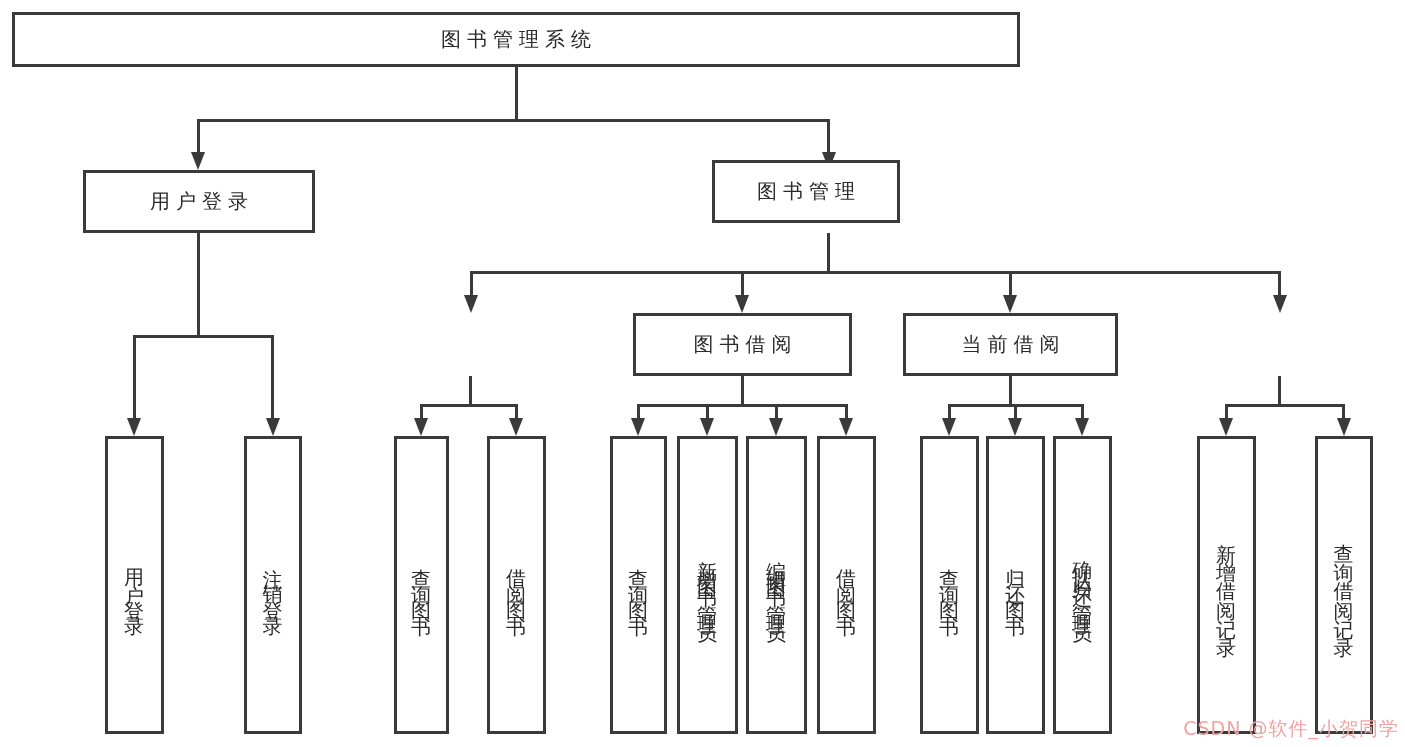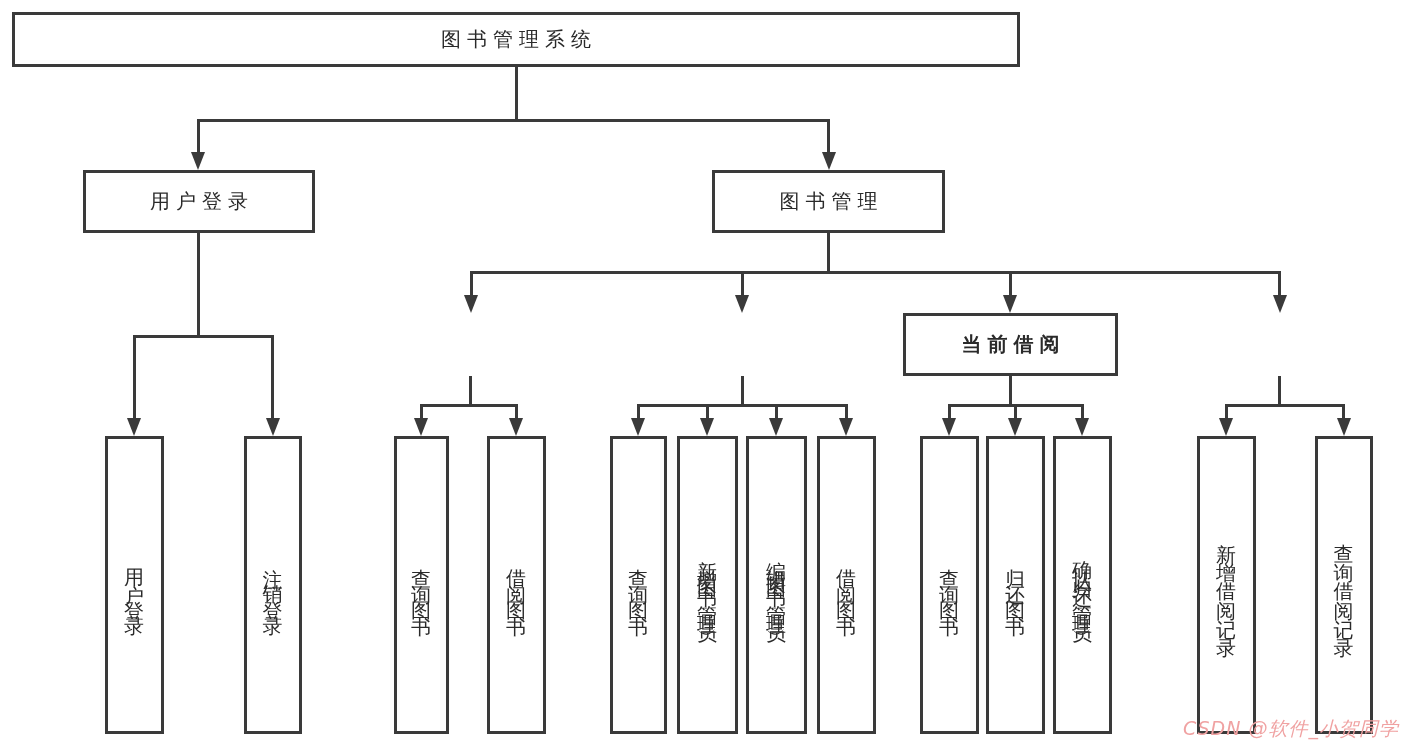--- a/index.html
+++ b/index.html
@@ -39,21 +39,21 @@
   .sp-long{letter-spacing:9px;}
   .vline{position:absolute;width:3px;background:var(--line);z-index:1;}
   .hline{position:absolute;height:3px;background:var(--line);z-index:1;}
   .arrow{
     position:absolute;width:0;height:0;z-index:1;
     border-left:7px solid transparent;border-right:7px solid transparent;
     border-top:18px solid var(--line);
   }
   .watermark{
     position:absolute;right:6px;top:716px;z-index:5;
-    font-size:19px;color:var(--wm);letter-spacing:1px;white-space:nowrap;font-style:italic;
+    font-size:19px;color:var(--wm);letter-spacing:1px;white-space:nowrap;
   }
 </style>
 </head>
 <body>
 
 <div id="canvas">
 
   <div class="box" style="left:12px;top:12px;width:1008px;height:55px;">
     <span class="lbl">图书管理系统</span>
   </div>
@@ -61,21 +61,21 @@
   <div class="vline" style="left:515px;top:67px;height:53px;"></div>
   <div class="hline" style="left:197px;top:119px;width:633px;"></div>
   <div class="vline" style="left:197px;top:119px;height:36px;"></div>
   <div class="arrow" style="left:191px;top:152px;"></div>
   <div class="vline" style="left:827px;top:119px;height:36px;"></div>
   <div class="arrow" style="left:822px;top:152px;"></div>
 
   <div class="box" style="left:83px;top:170px;width:232px;height:63px;">
     <span class="lbl">用户登录</span>
   </div>
-  <div class="box" style="left:712px;top:170px;width:233px;height:63px;">
+  <div class="box" style="left:712px;top:160px;width:188px;height:63px;">
     <span class="lbl">图书管理</span>
   </div>
 
   <div class="vline" style="left:197px;top:233px;height:105px;"></div>
   <div class="hline" style="left:133px;top:335px;width:141px;"></div>
   <div class="vline" style="left:133px;top:335px;height:86px;"></div>
   <div class="arrow" style="left:127px;top:418px;"></div>
   <div class="vline" style="left:271px;top:335px;height:86px;"></div>
   <div class="arrow" style="left:266px;top:418px;"></div>
 
@@ -83,21 +83,24 @@
   <div class="hline" style="left:470px;top:271px;width:811px;"></div>
   <div class="vline" style="left:470px;top:271px;height:27px;"></div>
   <div class="arrow" style="left:464px;top:295px;"></div>
   <div class="vline" style="left:741px;top:271px;height:27px;"></div>
   <div class="arrow" style="left:735px;top:295px;"></div>
   <div class="vline" style="left:1009px;top:271px;height:27px;"></div>
   <div class="arrow" style="left:1003px;top:295px;"></div>
   <div class="vline" style="left:1278px;top:271px;height:27px;"></div>
   <div class="arrow" style="left:1273px;top:295px;"></div>
 
-  <div class="box" style="left:903px;top:313px;width:215px;height:63px;font-weight:bold;">
+  <div class="box" style="left:633px;top:313px;width:219px;height:63px;">
+    <span class="lbl">图书借阅</span>
+  </div>
+  <div class="box" style="left:903px;top:313px;width:215px;height:63px;">
     <span class="lbl">当前借阅</span>
   </div>
 
   <div class="vline" style="left:469px;top:376px;height:31px;"></div>
   <div class="hline" style="left:420px;top:404px;width:98px;"></div>
   <div class="vline" style="left:420px;top:404px;height:17px;"></div>
   <div class="arrow" style="left:414px;top:418px;"></div>
   <div class="vline" style="left:515px;top:404px;height:17px;"></div>
   <div class="arrow" style="left:509px;top:418px;"></div>
 

